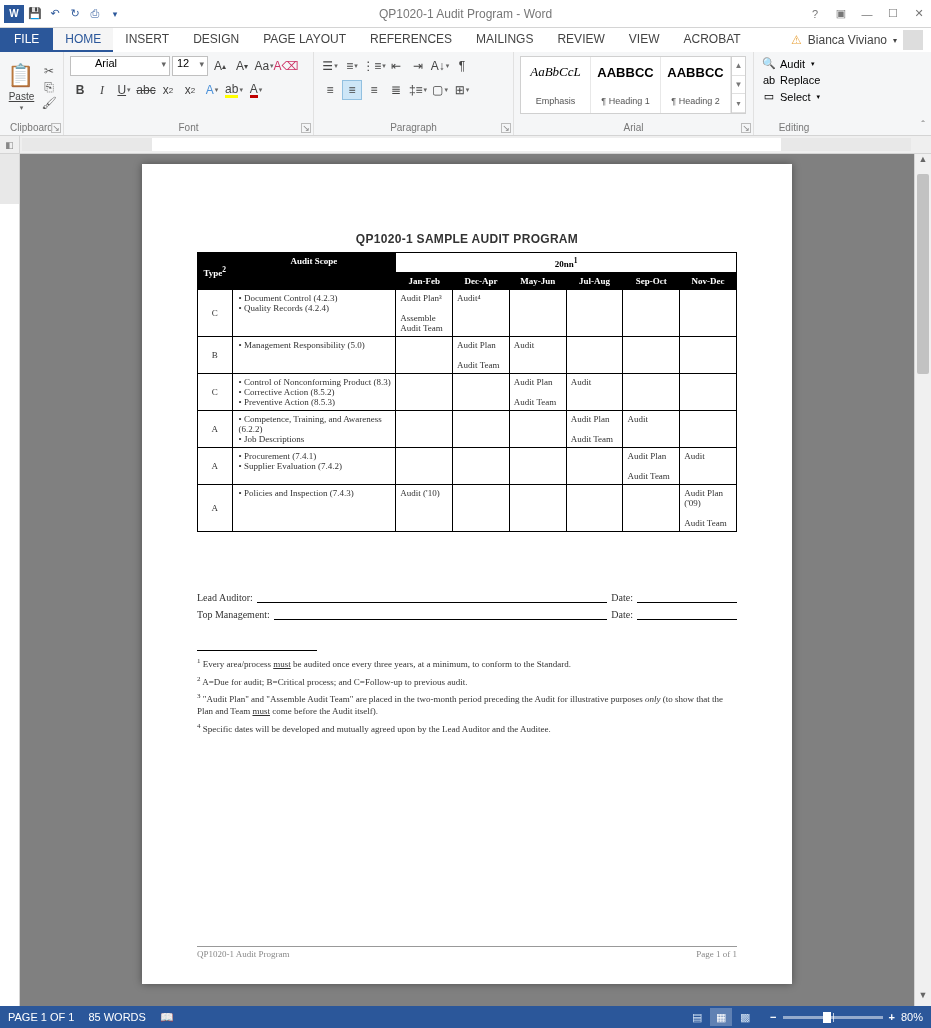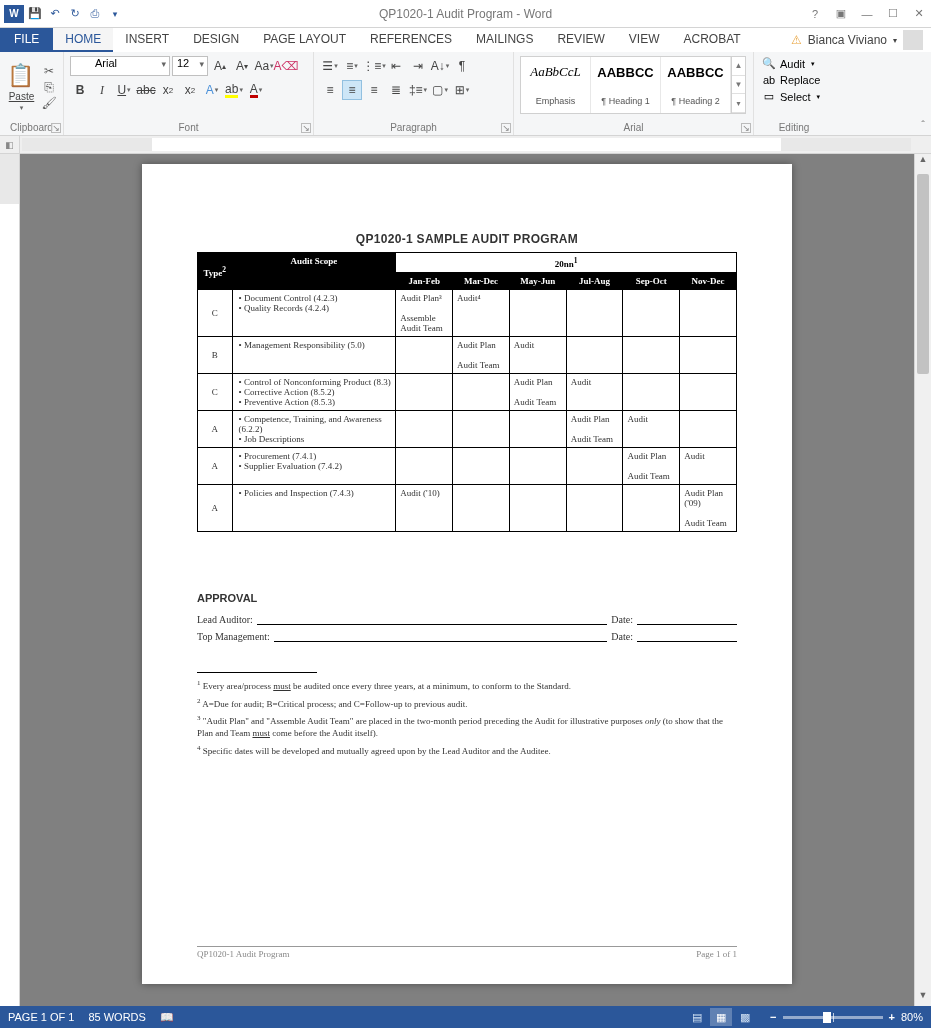--- a/index.html
+++ b/index.html
@@ -314,21 +314,21 @@
       <div class="doc-title">QP1020-1 SAMPLE AUDIT PROGRAM</div>
       <table class="audit-table">
         <thead>
           <tr>
             <th rowspan="2" class="type-col"><span>Type</span><sup>2</sup></th>
             <th rowspan="2" class="scope-col">Audit Scope</th>
             <th colspan="6" style="background:#fff;color:#000;"><span>20nn</span><sup>1</sup></th>
           </tr>
           <tr id="period-row">
               <th class="period-col">Jan-Feb</th>
-              <th class="period-col">Mar-Dec</th>
+              <th class="period-col">Dec-Apr</th>
               <th class="period-col">May-Jun</th>
               <th class="period-col">Jul-Aug</th>
               <th class="period-col">Sep-Oct</th>
               <th class="period-col">Nov-Dec</th>
             </tr>
         </thead>
         <tbody id="audit-body">
             <tr>
               <td class="type-col">C</td>
               <td class="scope-col">
@@ -415,21 +415,20 @@
               <td class="period-col"></td>
               <td class="period-col"></td>
               <td class="period-col"></td>
               <td class="period-col"></td>
               <td class="period-col">Audit Plan ('09)<br><br>Audit Team</td>
             </tr>
           </tbody>
       </table>
 
       <div class="approval">
-        <h4>APPROVAL</h4>
         <div class="sig-row">
             <span>Lead Auditor:</span>
             <span class="line"></span>
             <span>Date:</span>
             <span class="date-line"></span>
           </div>
         <div class="sig-row">
             <span>Top Management:</span>
             <span class="line"></span>
             <span>Date:</span>

